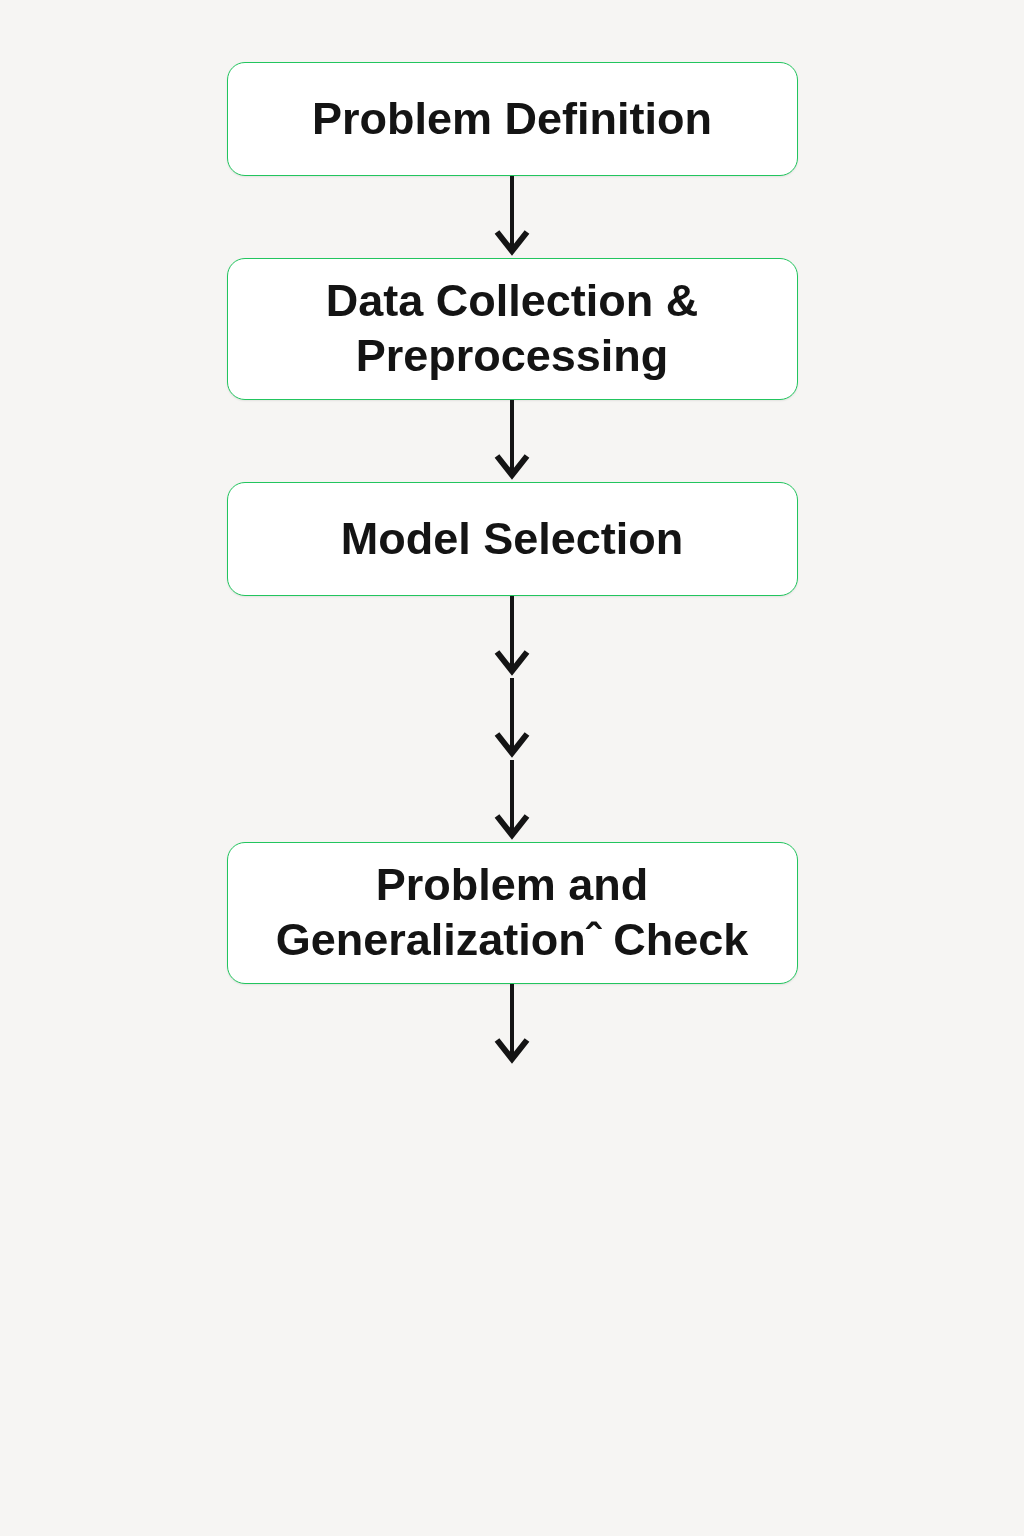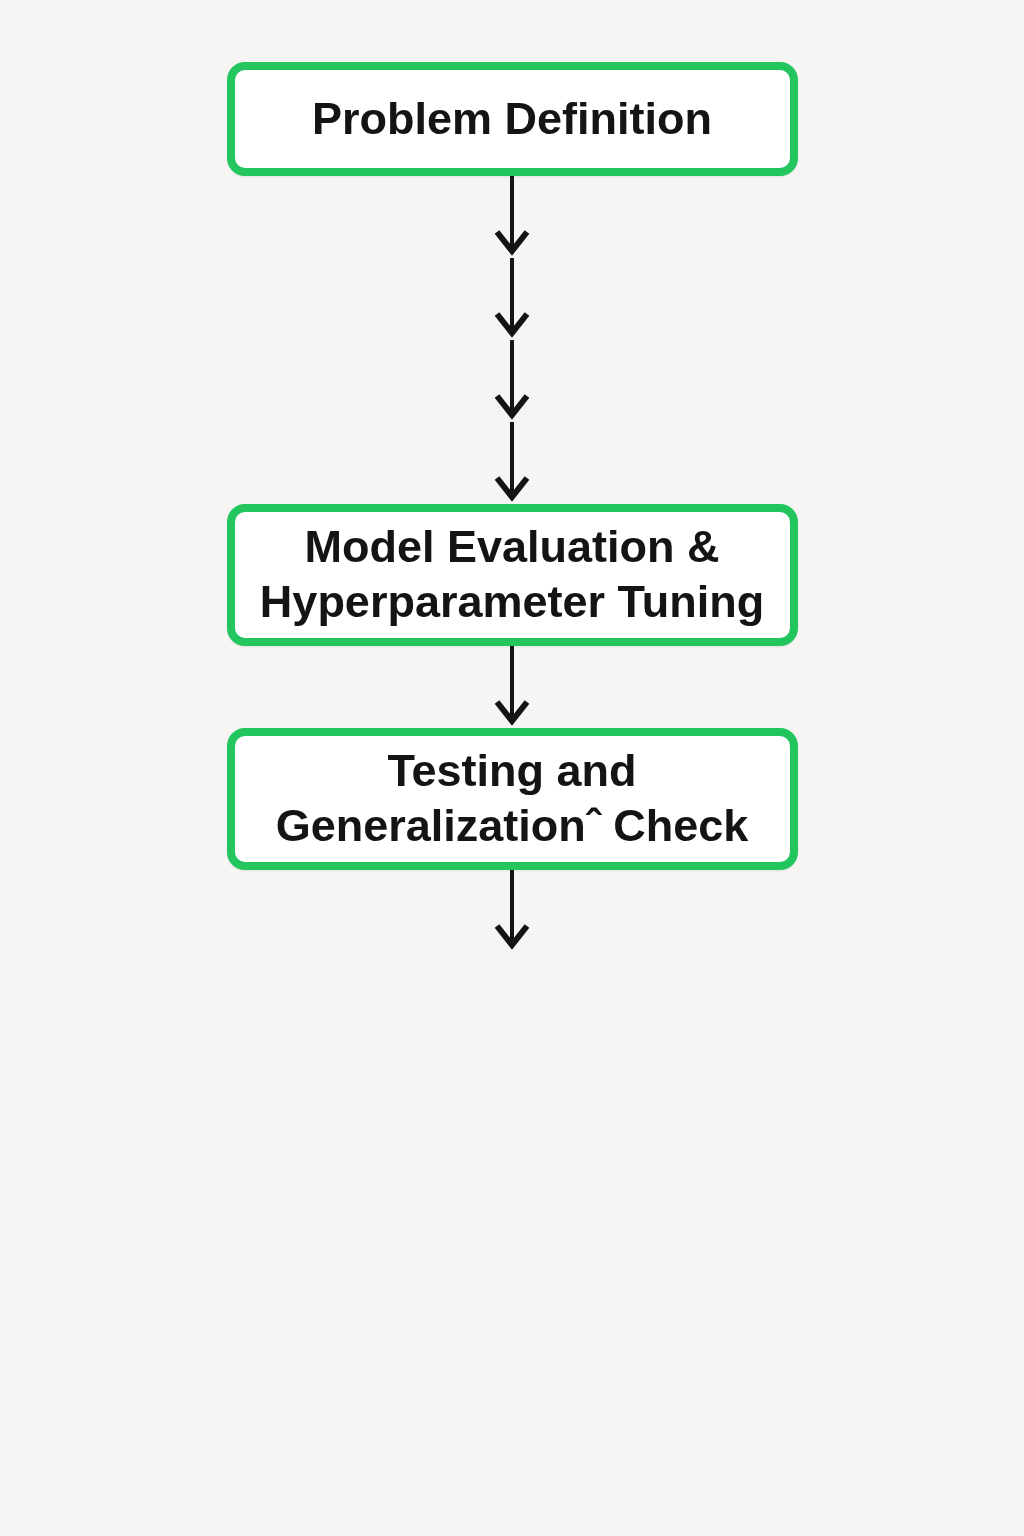--- a/index.html
+++ b/index.html
@@ -17,21 +17,21 @@
   }
   .flow {
     display: flex;
     flex-direction: column;
     align-items: center;
     padding-top: 62px;
   }
   .step-box {
     box-sizing: border-box;
     width: 571px;
-    border: 8px solid #22c55e;
+    border: 1px solid #22c55e;
     border-radius: 18px;
     background: #ffffff;
     display: flex;
     align-items: center;
     justify-content: center;
     text-align: center;
     font-weight: bold;
     font-size: 45px;
     line-height: 1.22;
     color: #141414;
@@ -57,50 +57,53 @@
 
     <div class="step-box single">
       <span>Problem Definition</span>
     </div>
 
     <svg class="flow-arrow" width="44" height="82" viewBox="0 0 44 82" aria-hidden="true">
       <path d="M22 0 L22 72" stroke-width="4"></path>
       <path d="M7 56 L22 75 L37 56" stroke-width="6"></path>
     </svg>
 
+    <div class="step-box double">
+      <span>Data Collection &amp;
+Preprocessing</span>
+    </div>
+
+    <svg class="flow-arrow" width="44" height="82" viewBox="0 0 44 82" aria-hidden="true">
+      <path d="M22 0 L22 72" stroke-width="4"></path>
+      <path d="M7 56 L22 75 L37 56" stroke-width="6"></path>
+    </svg>
+
+    <div class="step-box single">
+      <span>Model Selection</span>
+    </div>
 
     <svg class="flow-arrow" width="44" height="82" viewBox="0 0 44 82" aria-hidden="true">
       <path d="M22 0 L22 72" stroke-width="4"></path>
       <path d="M7 56 L22 75 L37 56" stroke-width="6"></path>
     </svg>
 
 
     <svg class="flow-arrow" width="44" height="82" viewBox="0 0 44 82" aria-hidden="true">
       <path d="M22 0 L22 72" stroke-width="4"></path>
       <path d="M7 56 L22 75 L37 56" stroke-width="6"></path>
     </svg>
 
 
     <svg class="flow-arrow" width="44" height="82" viewBox="0 0 44 82" aria-hidden="true">
       <path d="M22 0 L22 72" stroke-width="4"></path>
       <path d="M7 56 L22 75 L37 56" stroke-width="6"></path>
     </svg>
 
     <div class="step-box double">
-      <span>Model Evaluation &amp;
-Hyperparameter Tuning</span>
-    </div>
-
-    <svg class="flow-arrow" width="44" height="82" viewBox="0 0 44 82" aria-hidden="true">
-      <path d="M22 0 L22 72" stroke-width="4"></path>
-      <path d="M7 56 L22 75 L37 56" stroke-width="6"></path>
-    </svg>
-
-    <div class="step-box double">
-      <span>Testing and
+      <span>Problem and
 Generalizationˆ Check</span>
     </div>
 
     <svg class="flow-arrow" width="44" height="82" viewBox="0 0 44 82" aria-hidden="true">
       <path d="M22 0 L22 72" stroke-width="4"></path>
       <path d="M7 56 L22 75 L37 56" stroke-width="6"></path>
     </svg>
 
 
   </div>

